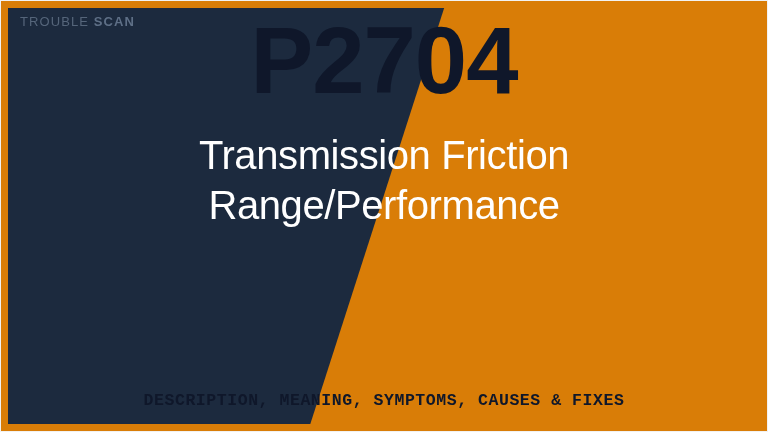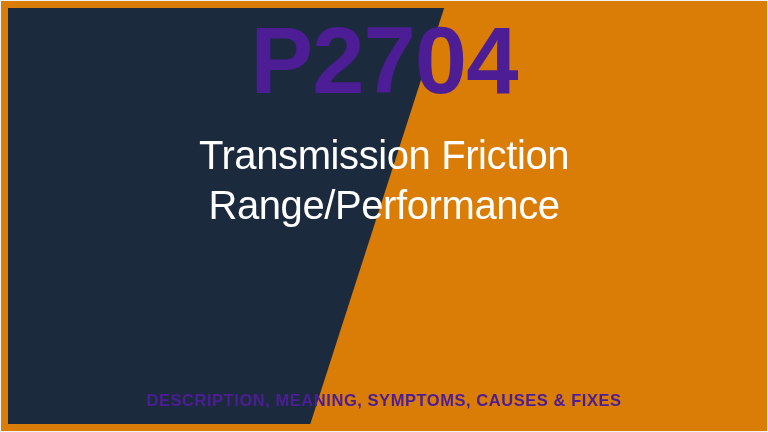--- a/index.html
+++ b/index.html
@@ -83,21 +83,21 @@
   }
 
   .code {
     position: absolute;
     left: 0;
     right: 0;
     top: 6px;
     font-size: 94px;
     line-height: 1.0;
     font-weight: 700;
-    color: #4c1d95;
+    color: #0f172a;
     letter-spacing: -1px;
     white-space: nowrap;
   }
 
   .title {
     position: absolute;
     left: 0;
     right: 0;
     top: 122px;
     font-size: 40px;
@@ -111,33 +111,38 @@
   .title-line { display: block; white-space: nowrap; }
 
   .subtitle {
     position: absolute;
     left: 0;
     right: 0;
     bottom: 14px;
     font-size: 16.5px;
     font-weight: 700;
     letter-spacing: 0.55px;
-    color: #4c1d95;
+    color: #0f172a;
     white-space: nowrap;
+    font-family: Liberation Mono, monospace;
   }
 </style>
 </head>
 <body>
 
 <div class="card">
 
   <div class="inner">
 
     <div class="navy-wedge"></div>
 
+    <div class="logo">
+      <span class="logo-light">TROUBLE</span>
+      <span class="logo-bold">SCAN</span>
+    </div>
 
     <div class="content">
 
       <div class="code">P2704</div>
 
       <div class="title">
         <span class="title-line">Transmission Friction</span>
         <span class="title-line">Range/Performance</span>
       </div>
 

